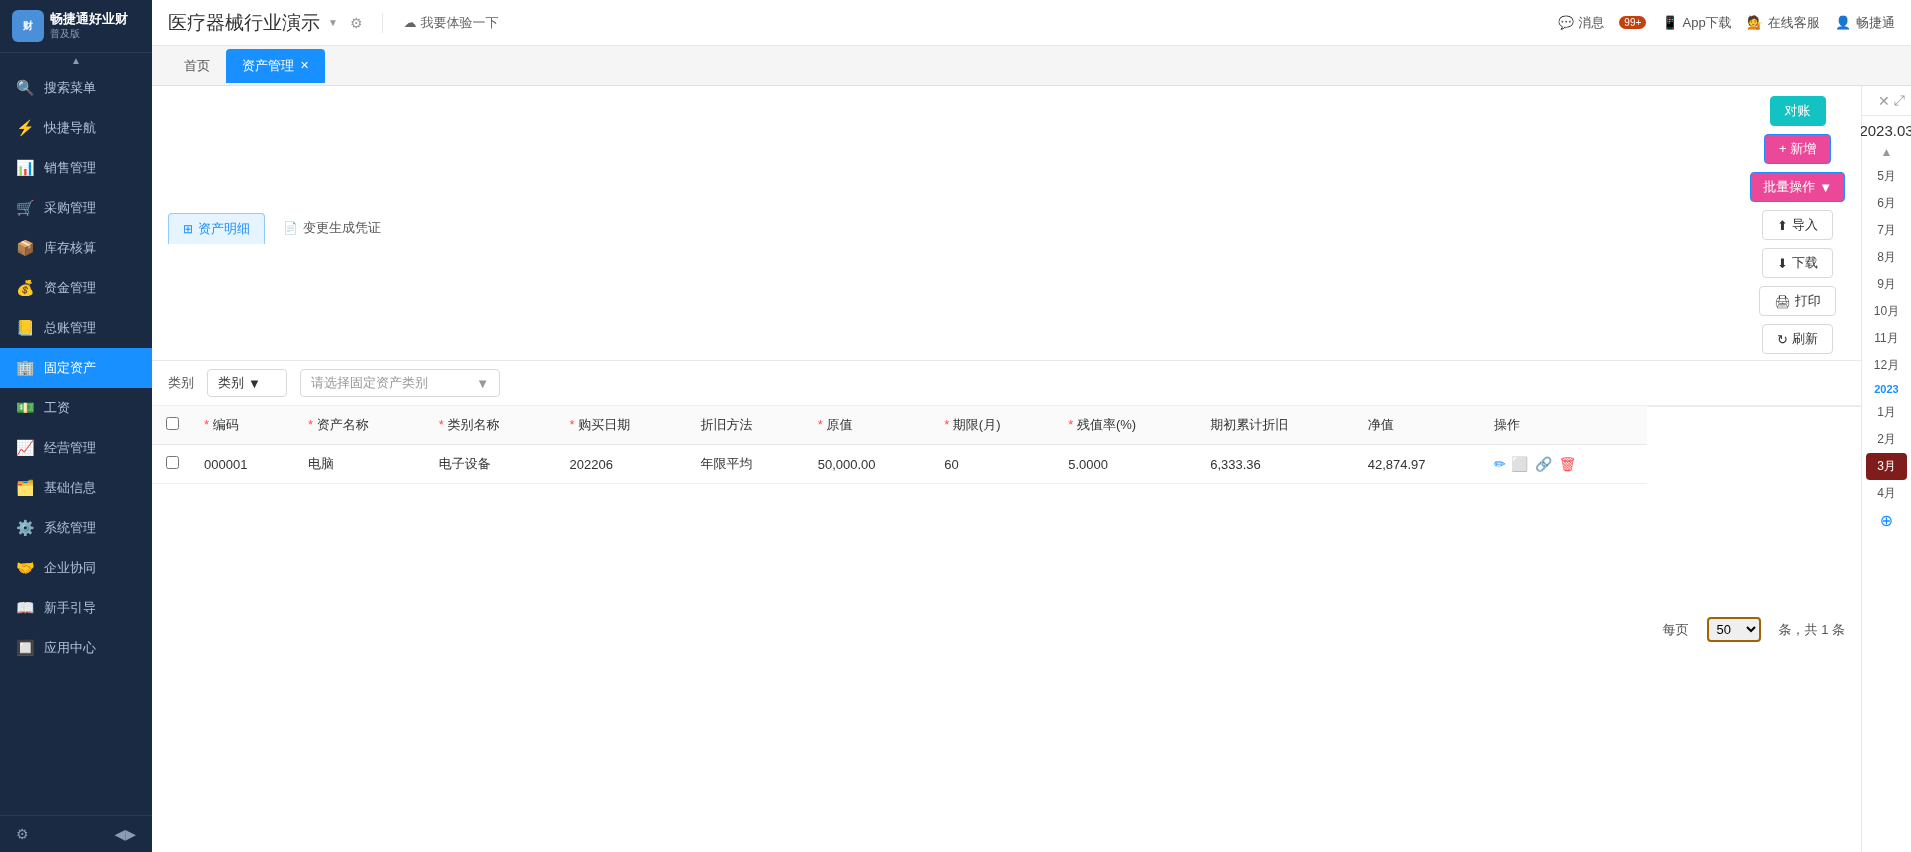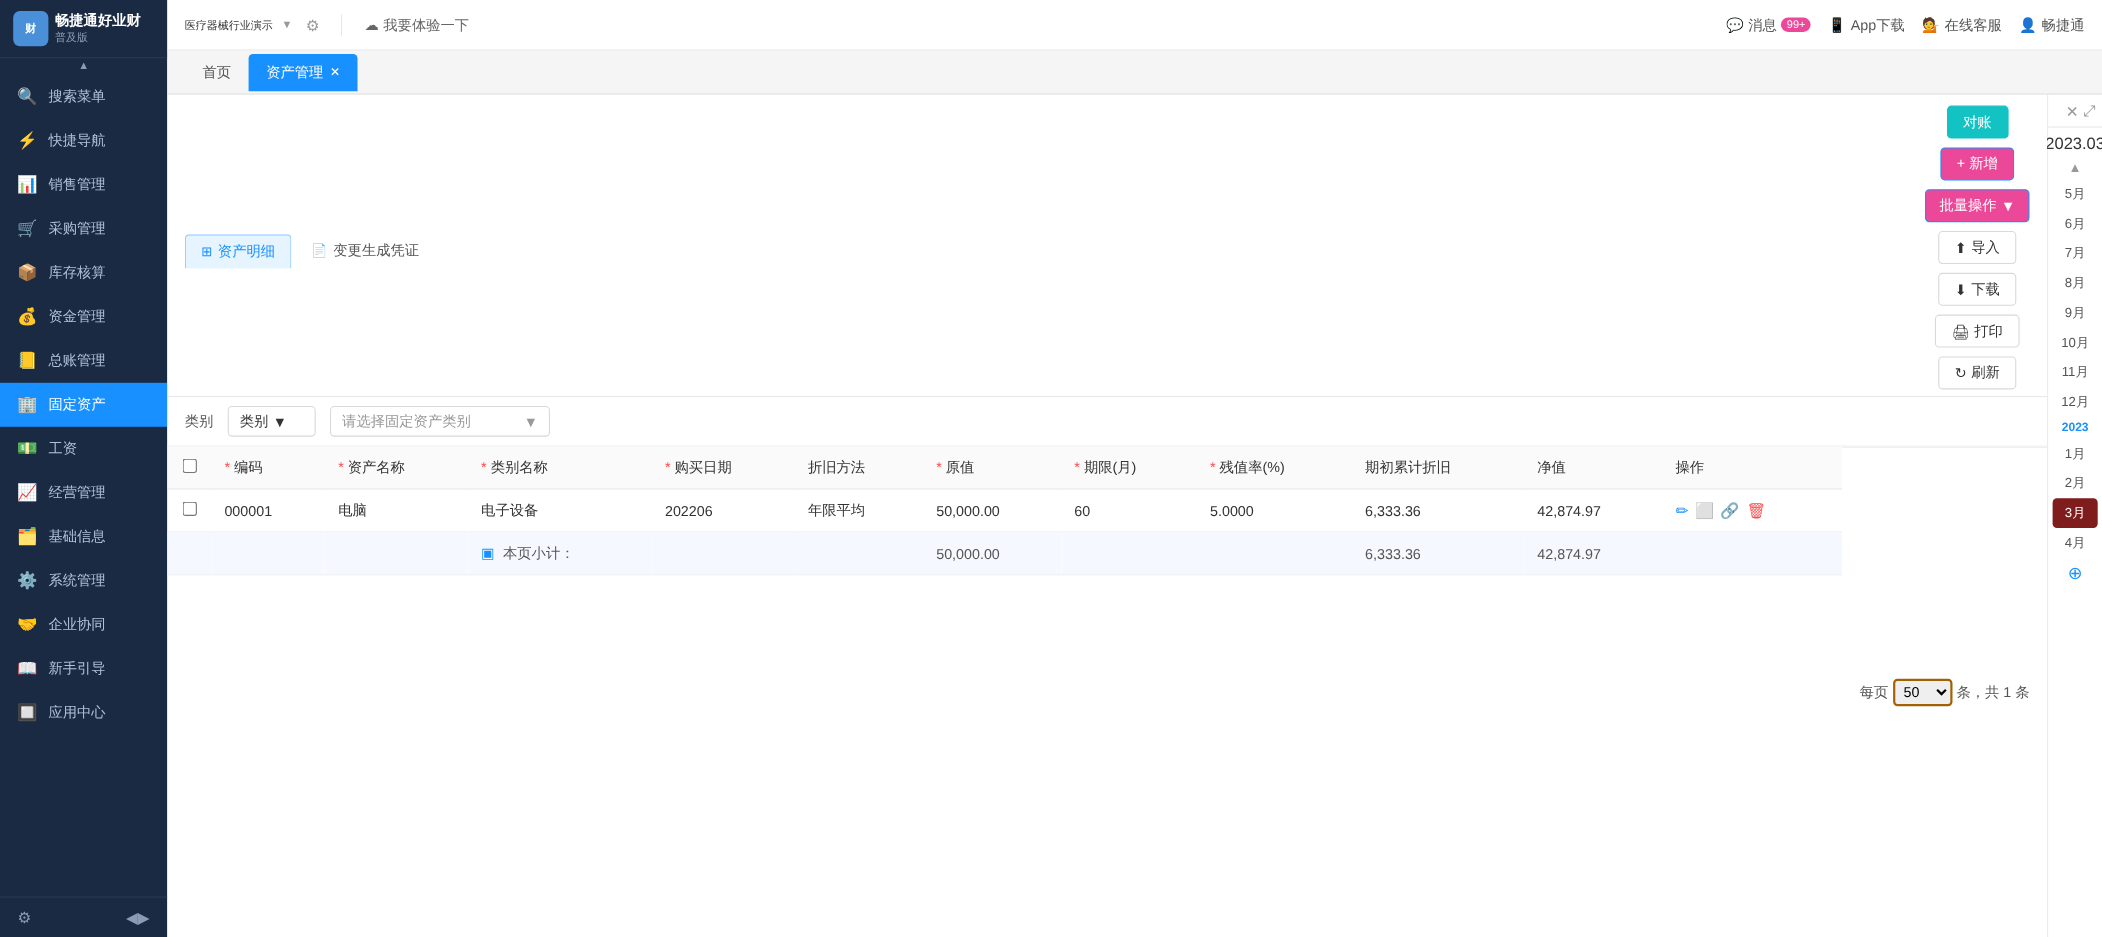--- a/index.html
+++ b/index.html
@@ -64,28 +64,28 @@
     .topbar {
       background: white;
       border-bottom: 1px solid #e8e8e8;
       display: flex;
       align-items: center;
       padding: 0 16px;
       height: 46px;
       flex-shrink: 0;
     }
     .topbar-left { display: flex; align-items: center; gap: 8px; flex: 1; }
-    .topbar-company { color: #333; font-size: 10px; }
+    .topbar-company { color: #333; font-size: 19px; }
     .topbar-dropdown { color: #999; font-size: 10px; cursor: pointer; }
     .topbar-gear { color: #999; font-size: 14px; cursor: pointer; margin-left: 4px; }
     .topbar-divider { width: 1px; height: 20px; background: #e8e8e8; margin: 0 12px; }
     .topbar-experience { color: #666; font-size: 13px; display: flex; align-items: center; gap: 4px; }
     .topbar-right { display: flex; align-items: center; gap: 16px; }
     .topbar-right-item { display: flex; align-items: center; gap: 4px; color: #555; font-size: 13px; cursor: pointer; }
-    .badge { background: #ec4899; color: white; font-size: 10px; padding: 1px 5px; border-radius: 10px; }
+    .badge { background: #c2410c; color: white; font-size: 10px; padding: 1px 5px; border-radius: 10px; margin-left: 11px; }
 
     
     .tabbar {
       background: #f5f5f5;
       border-bottom: 1px solid #e0e0e0;
       display: flex;
       align-items: center;
       padding: 0 16px;
       height: 40px;
       flex-shrink: 0;
@@ -215,21 +215,21 @@
     .checkbox-col { width: 40px; text-align: center; }
     .ops-col { display: flex; gap: 6px; align-items: center; }
     .op-icon { color: #1890ff; cursor: pointer; font-size: 14px; }
     .op-icon.red { color: #ff4d4f; }
     .op-icon.gray { color: #999; }
 
     
     .table-footer {
       border-top: 1px solid #e8e8e8;
       padding: 8px 16px;
-      display: flex; align-items: center; gap: 4px;
+      display: flex; align-items: center; gap: 18px;
       font-size: 13px; color: #555;
       background: white;
       flex-shrink: 0;
     }
     .page-size-select {
       border: 2px solid #a16207; border-radius: 4px;
       padding: 2px 4px; font-size: 13px; cursor: pointer;
     }
 
     
@@ -497,37 +497,20 @@
                 <td>42,874.97</td>
                 <td>
                   <div class="ops-col">
                     <span class="op-icon">✏</span>
                     <span class="op-icon gray">⬜</span>
                     <span class="op-icon">🔗</span>
                     <span class="op-icon red">🗑</span>
                   </div>
                 </td>
               </tr>
-              <tr class="subtotal-row">
-                <td></td>
-                <td></td>
-                <td></td>
-                <td>
-                  <span class="subtotal-icon">▣</span>
-                  <span>本页小计：</span>
-                </td>
-                <td></td>
-                <td></td>
-                <td>50,000.00</td>
-                <td></td>
-                <td></td>
-                <td>6,333.36</td>
-                <td>42,874.97</td>
-                <td></td>
-              </tr>
             </tbody>
           </table>
         </div>
 
         <div class="table-footer">
           <span>每页</span>
           <select class="page-size-select">
             <option>50</option>
             <option>10</option>
             <option>20</option>

